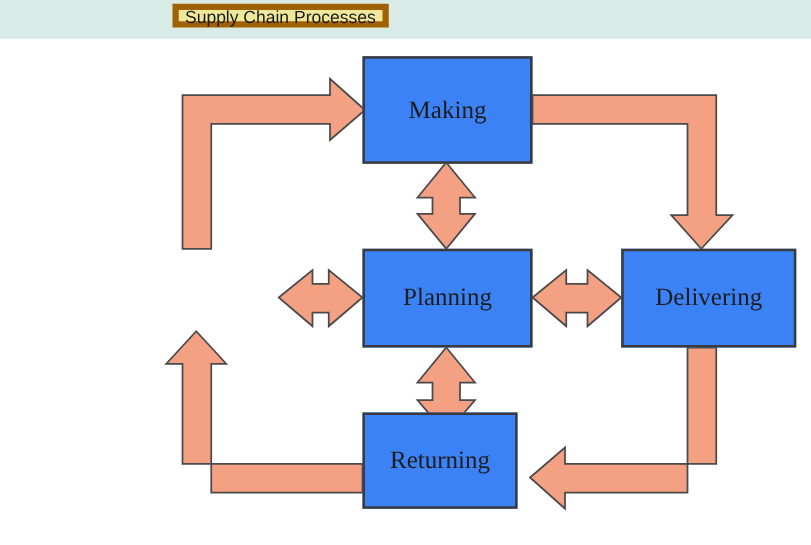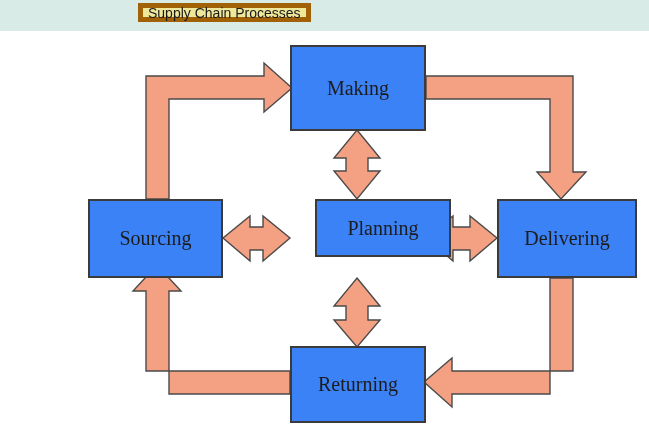--- a/index.html
+++ b/index.html
@@ -52,23 +52,23 @@
     border:2px solid #3b3b3b;
     box-sizing:border-box;
     display:flex;align-items:center;justify-content:center;
     color:#1c1c1c;
     font-family:"Liberation Serif",serif;
     font-size:20px;
     z-index:5;
   }
   #box-making    {left:290px;top:45px; width:136px;height:86px;}
   #box-sourcing  {left:88px; top:199px;width:135px;height:79px;}
-  #box-planning  {left:290px;top:199px;width:136px;height:58px;margin-left:25px;}
+  #box-planning  {left:290px;top:199px;width:136px;height:79px;}
   #box-delivering{left:497px;top:199px;width:140px;height:79px;}
-  #box-returning {left:290px;top:346px;width:136px;height:77px;}
+  #box-returning {left:290px;top:330px;width:124px;height:77px;}
 
   
   #arrow-layer{
     position:absolute;left:0;top:0;width:649px;height:436px;
     z-index:2;
   }
   .arrow-shape{
     fill:#f4a183;
     stroke:#4a4a4a;
     stroke-width:1.4;
@@ -175,21 +175,20 @@
              L 497,238
              L 470,261
              L 470,250
              L 453,250
              L 453,261
              Z"></path>
   </svg>
 
   <div class="pbox" id="box-making">Making</div>
 
-  <div class="pbox" id="box-sourcing">Sourcing</div>
 
   <div class="pbox" id="box-planning">Planning</div>
 
   <div class="pbox" id="box-delivering">Delivering</div>
 
   <div class="pbox" id="box-returning">Returning</div>
 
 </div>
 
 </body></html>

